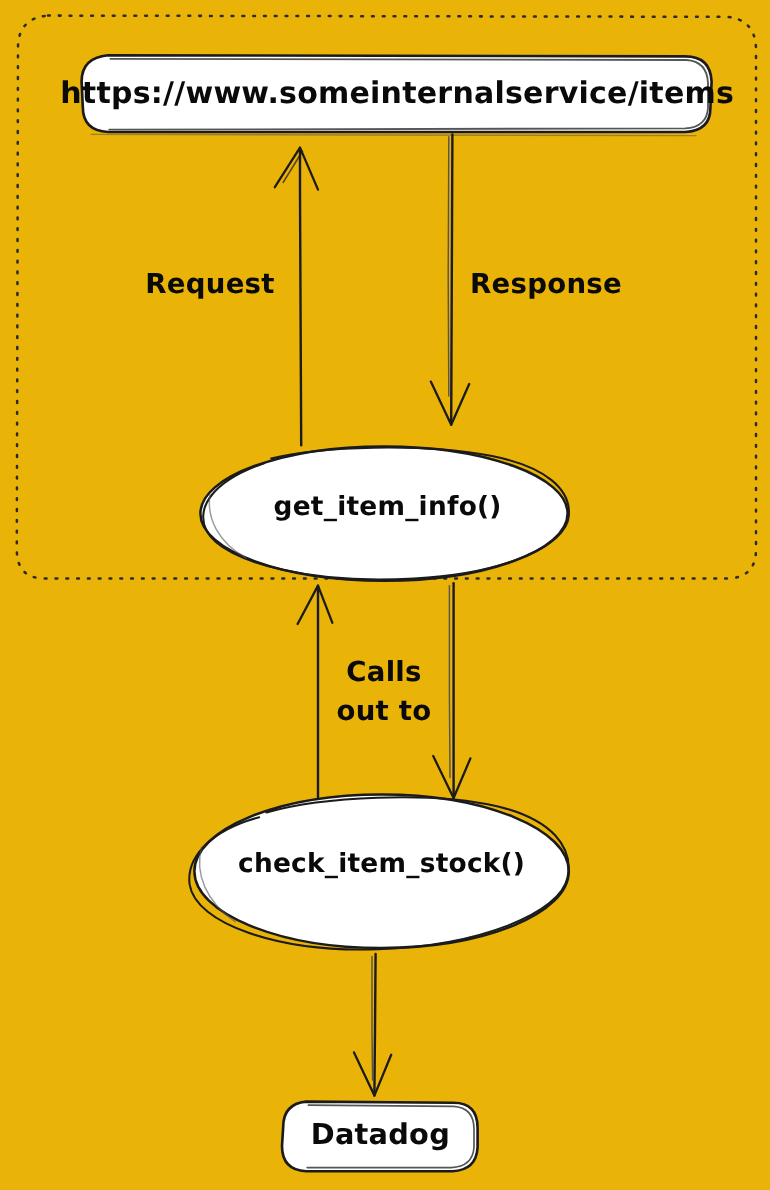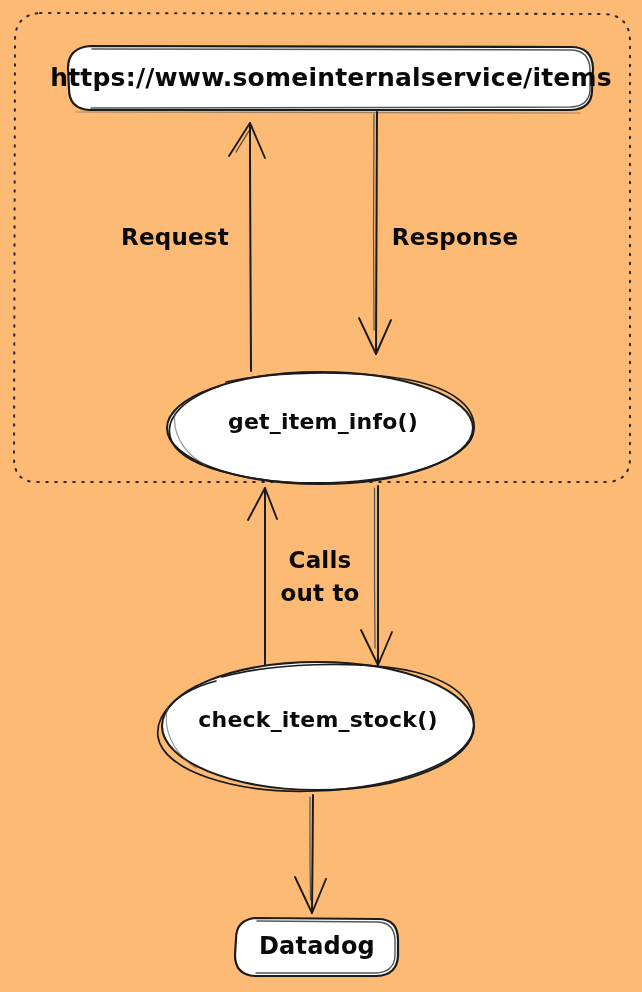--- a/index.html
+++ b/index.html
@@ -8,21 +8,21 @@
     padding: 0;
     background: #ffffff;
   }
   body {
     font-family: "DejaVu Sans", sans-serif;
   }
   #diagram-root {
     position: relative;
     width: 642px;
     height: 992px;
-    background: #fdba74;
+    background: #eab308;
     overflow: hidden;
   }
   #diagram-svg {
     position: absolute;
     top: 0;
     left: 0;
     width: 642px;
     height: 992px;
   }
   .sketch-stroke {

